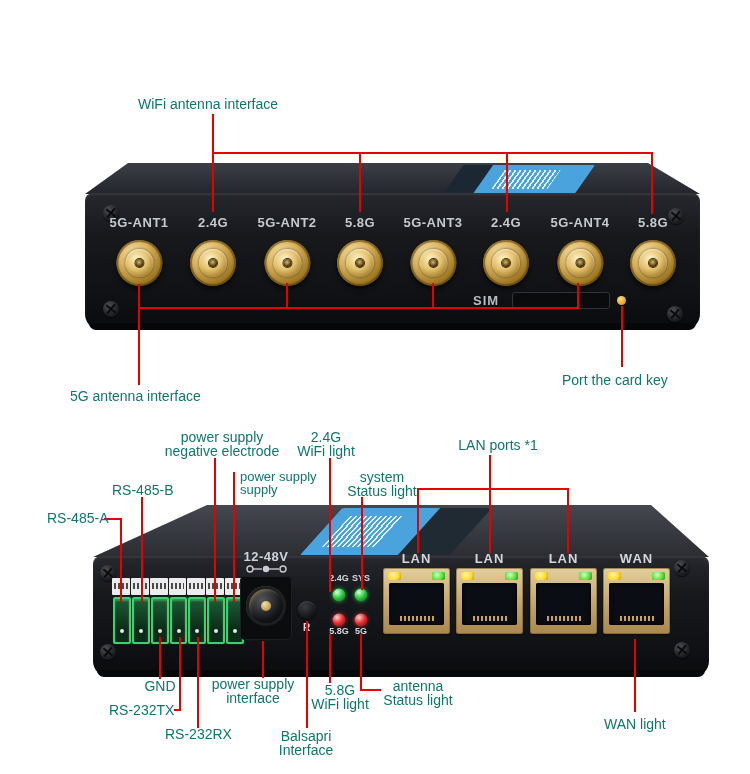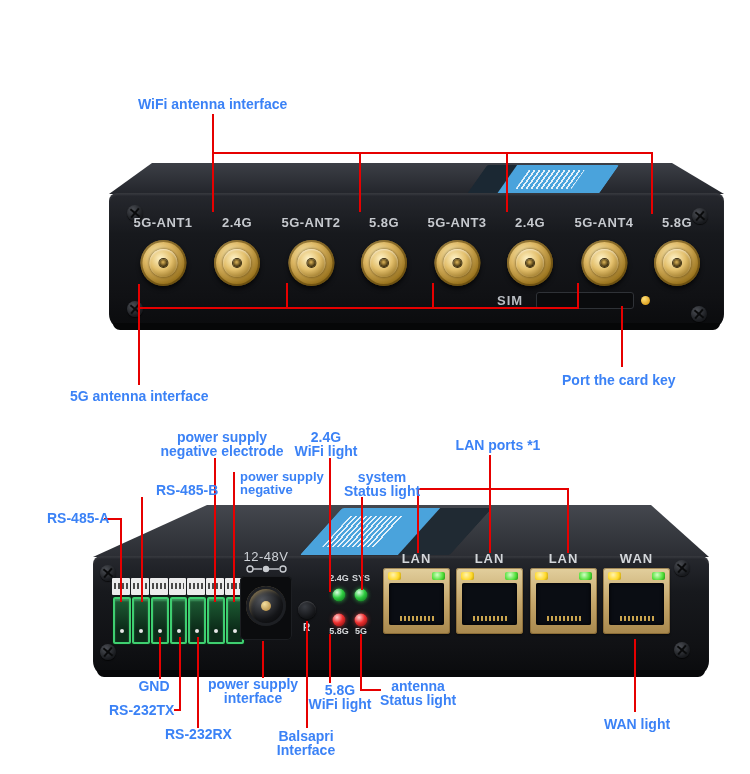--- a/index.html
+++ b/index.html
@@ -8,21 +8,21 @@
     background:#ffffff; overflow:hidden;
     font-family:"Liberation Sans", sans-serif;
   }
   
   .title-wrap { position:absolute; left:120px; top:10px; width:576px; text-align:center; z-index:50; }
   .title-wrap .t {
     display:inline-block; white-space:nowrap; transform:scale(0.82,1.05);
     font-size:66px; font-weight:700; color:#0d0d0d; letter-spacing:-2px;
   }
   
-  .lbl { position:absolute; z-index:50; font-weight:700; color:#3b82f6; font-size:14px; line-height:14px; white-space:nowrap; }
+  .lbl { position:absolute; z-index:50; font-weight:400; color:#0f766e; font-size:14px; line-height:14px; white-space:nowrap; }
   .lbl .ln { display:block; }
   .ctr { text-align:center; }
   
   .rl { position:absolute; background:#e60000; z-index:40; }
   
   .device { position:absolute; z-index:10; }
   .topface { position:absolute; left:0; top:0; overflow:hidden; }
   .face {
     position:absolute; left:0;
     background:linear-gradient(180deg,#26282e 0%, #17191d 30%, #101114 75%, #0a0b0d 100%);
@@ -79,21 +79,21 @@
   .tstrip { position:absolute; display:flex; gap:1px; }
   .tcell { flex:1; background:#ececec; border-radius:1px; position:relative; }
   .tcell::after { content:''; position:absolute; left:2px; right:2px; top:5px; height:6px;
     background:repeating-linear-gradient(90deg, #4a4a4a 0 2px, transparent 2px 4px); }
   .tblock { position:absolute; display:flex; gap:1px; background:#0c1f13; padding:1px; border-radius:3px; }
   .tpin { flex:1; border:2px solid #3ecf70; border-radius:2px; background:linear-gradient(180deg,#1d5c34,#0c2c19 70%);
     position:relative; box-shadow:inset 0 2px 2px rgba(120,255,170,.35); }
   .tpin::after { content:''; position:absolute; left:50%; bottom:9px; width:4px; height:4px; margin-left:-2px;
     border-radius:50%; background:#e8e8e8; }
   
-  .pwr-text { position:absolute; font-size:13px; font-weight:400; color:#cfd3d8; text-align:center; letter-spacing:.5px; }
+  .pwr-text { position:absolute; font-size:13px; font-weight:700; color:#cfd3d8; text-align:center; letter-spacing:.5px; }
   .jack { position:absolute; background:#0b0c0e; border-radius:5px; box-shadow:inset 0 0 0 1px #1c1e22; }
   .jack-ring { position:absolute; width:40px; height:40px; border-radius:50%;
     background:radial-gradient(circle at 40% 35%, #53565c, #141518 55%, #000);
     box-shadow:inset 0 0 0 3px #1d1f23, inset 3px 4px 4px rgba(216,178,96,.5); }
   .jack-pin { position:absolute; width:10px; height:10px; border-radius:50%;
     background:radial-gradient(circle at 35% 30%, #f4dfa0, #b8924a 80%); }
   .rbtn { position:absolute; width:18px; height:18px; border-radius:50%;
     background:radial-gradient(circle at 38% 32%, #393c42, #121316 70%);
     box-shadow:0 1px 2px rgba(0,0,0,.8), inset 0 1px 1px rgba(255,255,255,.15); }
   .rbtn-label { position:absolute; font-size:10px; font-weight:700; color:#d7dadd; }
@@ -121,21 +121,21 @@
 </head>
 <body>
 
 <div class="canvas">
 
 
   <div class="lbl" style="left:138px; top:97px;">WiFi antenna interface</div>
   <div class="lbl" style="left:70px; top:389px;">5G antenna interface</div>
   <div class="lbl" style="left:562px; top:373px;">Port the card key</div>
 
-  <div class="device" style="left:85px; top:163px; width:615px; height:167px;margin-left:24px;">
+  <div class="device" style="left:85px; top:163px; width:615px; height:167px;">
     <div class="topface" style="width:615px; height:31px; clip-path:polygon(43px 0, 563px 0, 615px 31px, 0 31px); background:linear-gradient(180deg,#3c3f46,#23252b);">
       <div class="sticker" style="left:368px; top:2px; width:132px; height:29px;">
         <div class="dk" style="width:30px;"></div>
           <div class="bl"></div>
       </div>
     </div>
     <div class="face" style="top:30px; width:615px; height:137px;">
       <div class="screw" style="left:18px; top:12px;"></div>
       <div class="screw" style="left:18px; top:108px;"></div>
       <div class="screw" style="left:583px; top:15px;"></div>
@@ -174,32 +174,32 @@
           <div class="ant-label">5.8G</div>
           <div class="sma"></div>
         </div>
       </div>
     <div class="sim-text" style="left:388px; top:130px;">SIM</div>
     <div class="sim-slot" style="left:427px; top:129px; width:96px; height:15px;"></div>
     <div class="dot-key" style="left:532px; top:133px;"></div>
   </div>
 
   <div class="lbl" style="left:47px; top:511px;">RS-485-A</div>
-  <div class="lbl" style="left:112px; top:483px;margin-left:44px;">RS-485-B</div>
+  <div class="lbl" style="left:112px; top:483px;">RS-485-B</div>
   <div class="lbl ctr" style="left:158px; top:430px; width:128px;">
     <span class="ln">power supply</span>
     <span class="ln">negative electrode</span>
   </div>
   <div class="lbl ctr" style="left:288px; top:430px; width:76px;">
     <span class="ln">2.4G</span>
     <span class="ln">WiFi light</span>
   </div>
   <div class="lbl" style="left:240px; top:470px; font-size:13px; line-height:13px;">
     <span class="ln">power supply</span>
-    <span class="ln">negative</span>
+    <span class="ln">supply</span>
   </div>
   <div class="lbl ctr" style="left:340px; top:470px; width:84px;">
     <span class="ln">system</span>
     <span class="ln">Status light</span>
   </div>
   <div class="lbl ctr" style="left:452px; top:438px; width:92px;">LAN ports *1</div>
 
   <div class="device" style="left:93px; top:505px; width:616px; height:172px;">
     <div class="topface" style="width:616px; height:52px; clip-path:polygon(114px 0, 558px 0, 616px 52px, 0 52px); background:linear-gradient(180deg,#44474e,#2b2d33);">
       <div class="sticker" style="left:228px; top:3px; width:150px; height:47px; transform:skewX(-42deg);">
@@ -299,21 +299,21 @@
             <div class="eth-led y"></div>
             <div class="eth-led gr"></div>
             <div class="eth-open">
               <div class="eth-pins"></div>
             </div>
           </div>
         </div>
       </div>
   </div>
 
-  <div class="lbl ctr" style="left:136px; top:679px; width:36px;">GND</div>
+  <div class="lbl ctr" style="left:142px; top:679px; width:36px;">GND</div>
   <div class="lbl" style="left:109px; top:703px;">RS-232TX</div>
   <div class="lbl" style="left:165px; top:727px;">RS-232RX</div>
   <div class="lbl ctr" style="left:206px; top:677px; width:94px;">
     <span class="ln">power supply</span>
     <span class="ln">interface</span>
   </div>
   <div class="lbl ctr" style="left:301px; top:683px; width:78px;">
     <span class="ln">5.8G</span>
     <span class="ln">WiFi light</span>
   </div>

